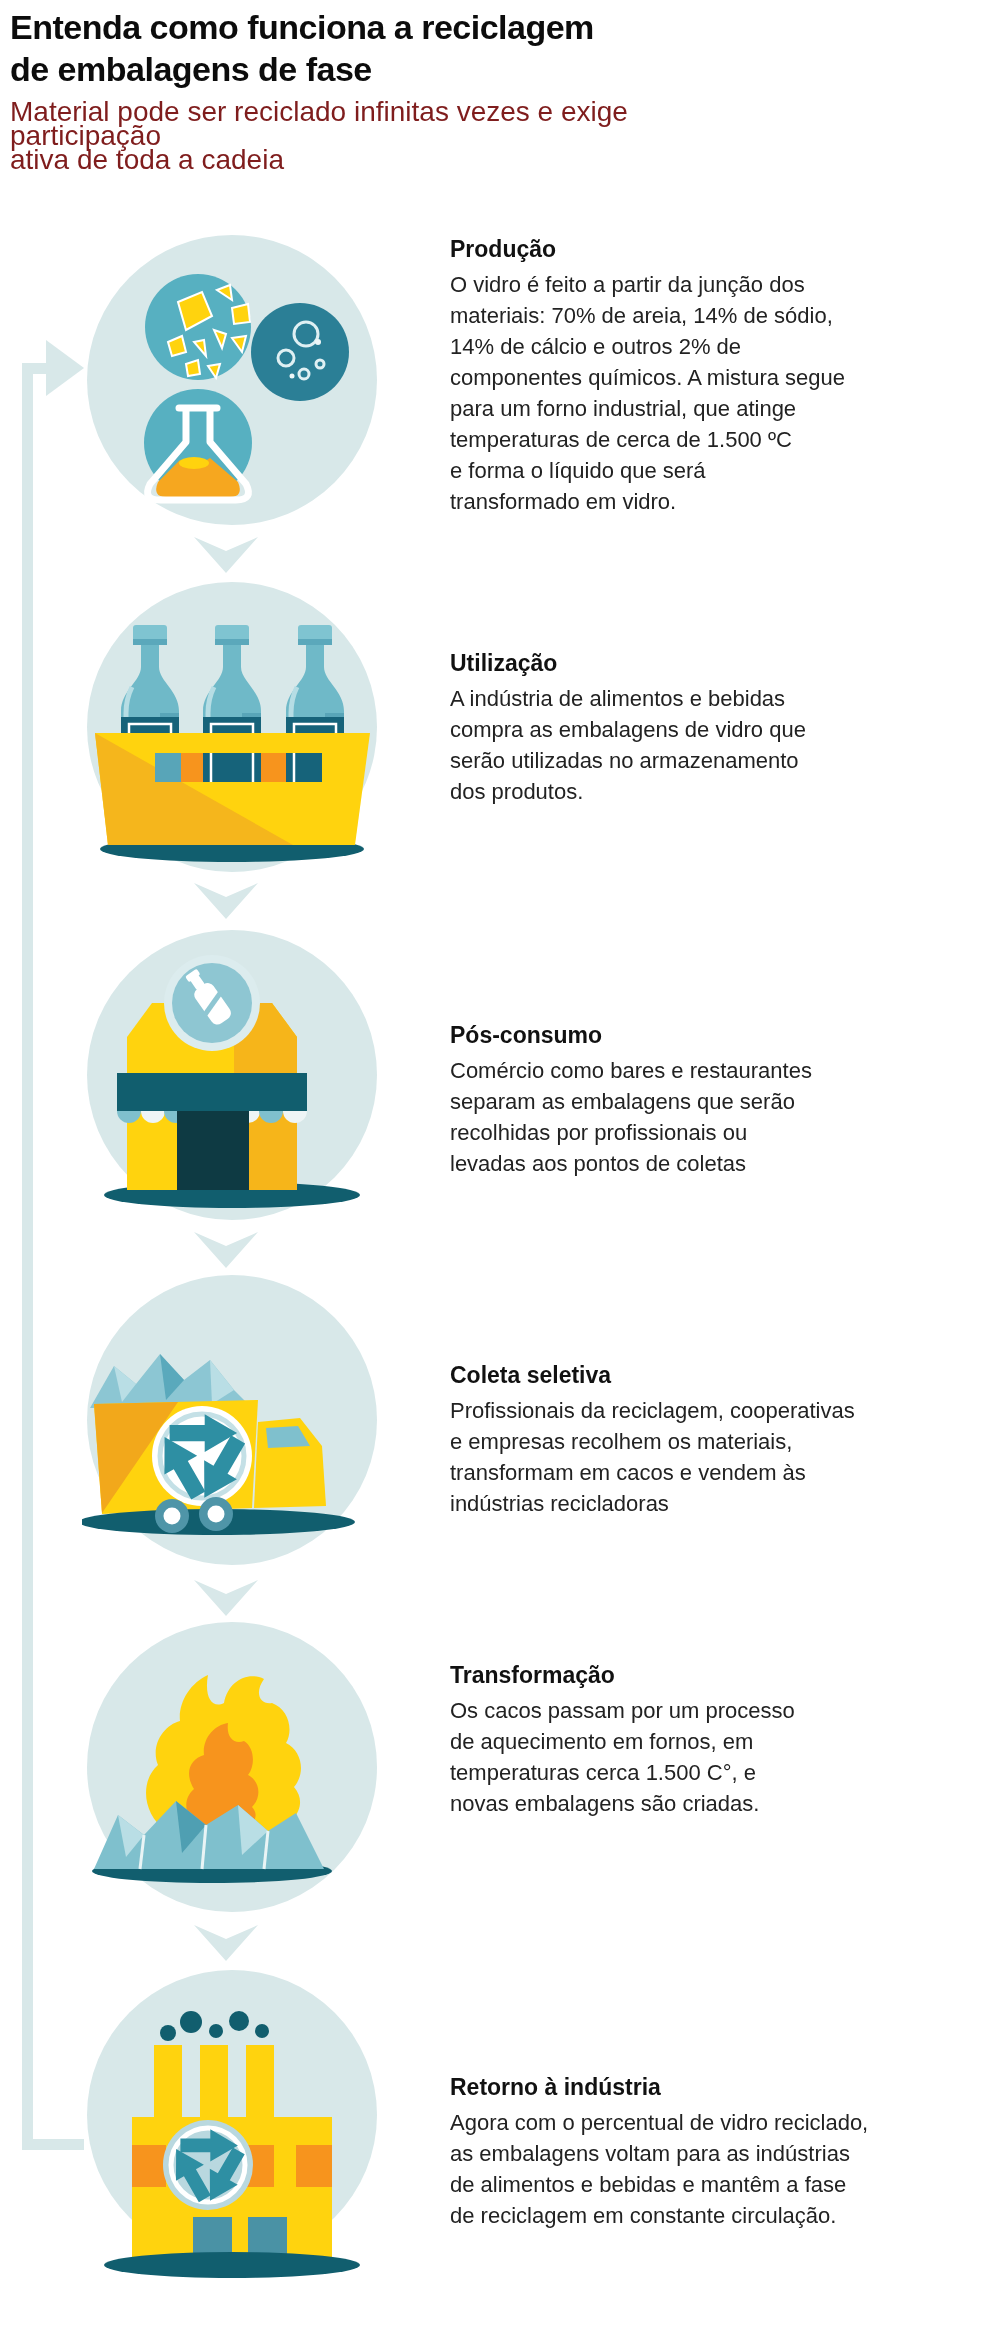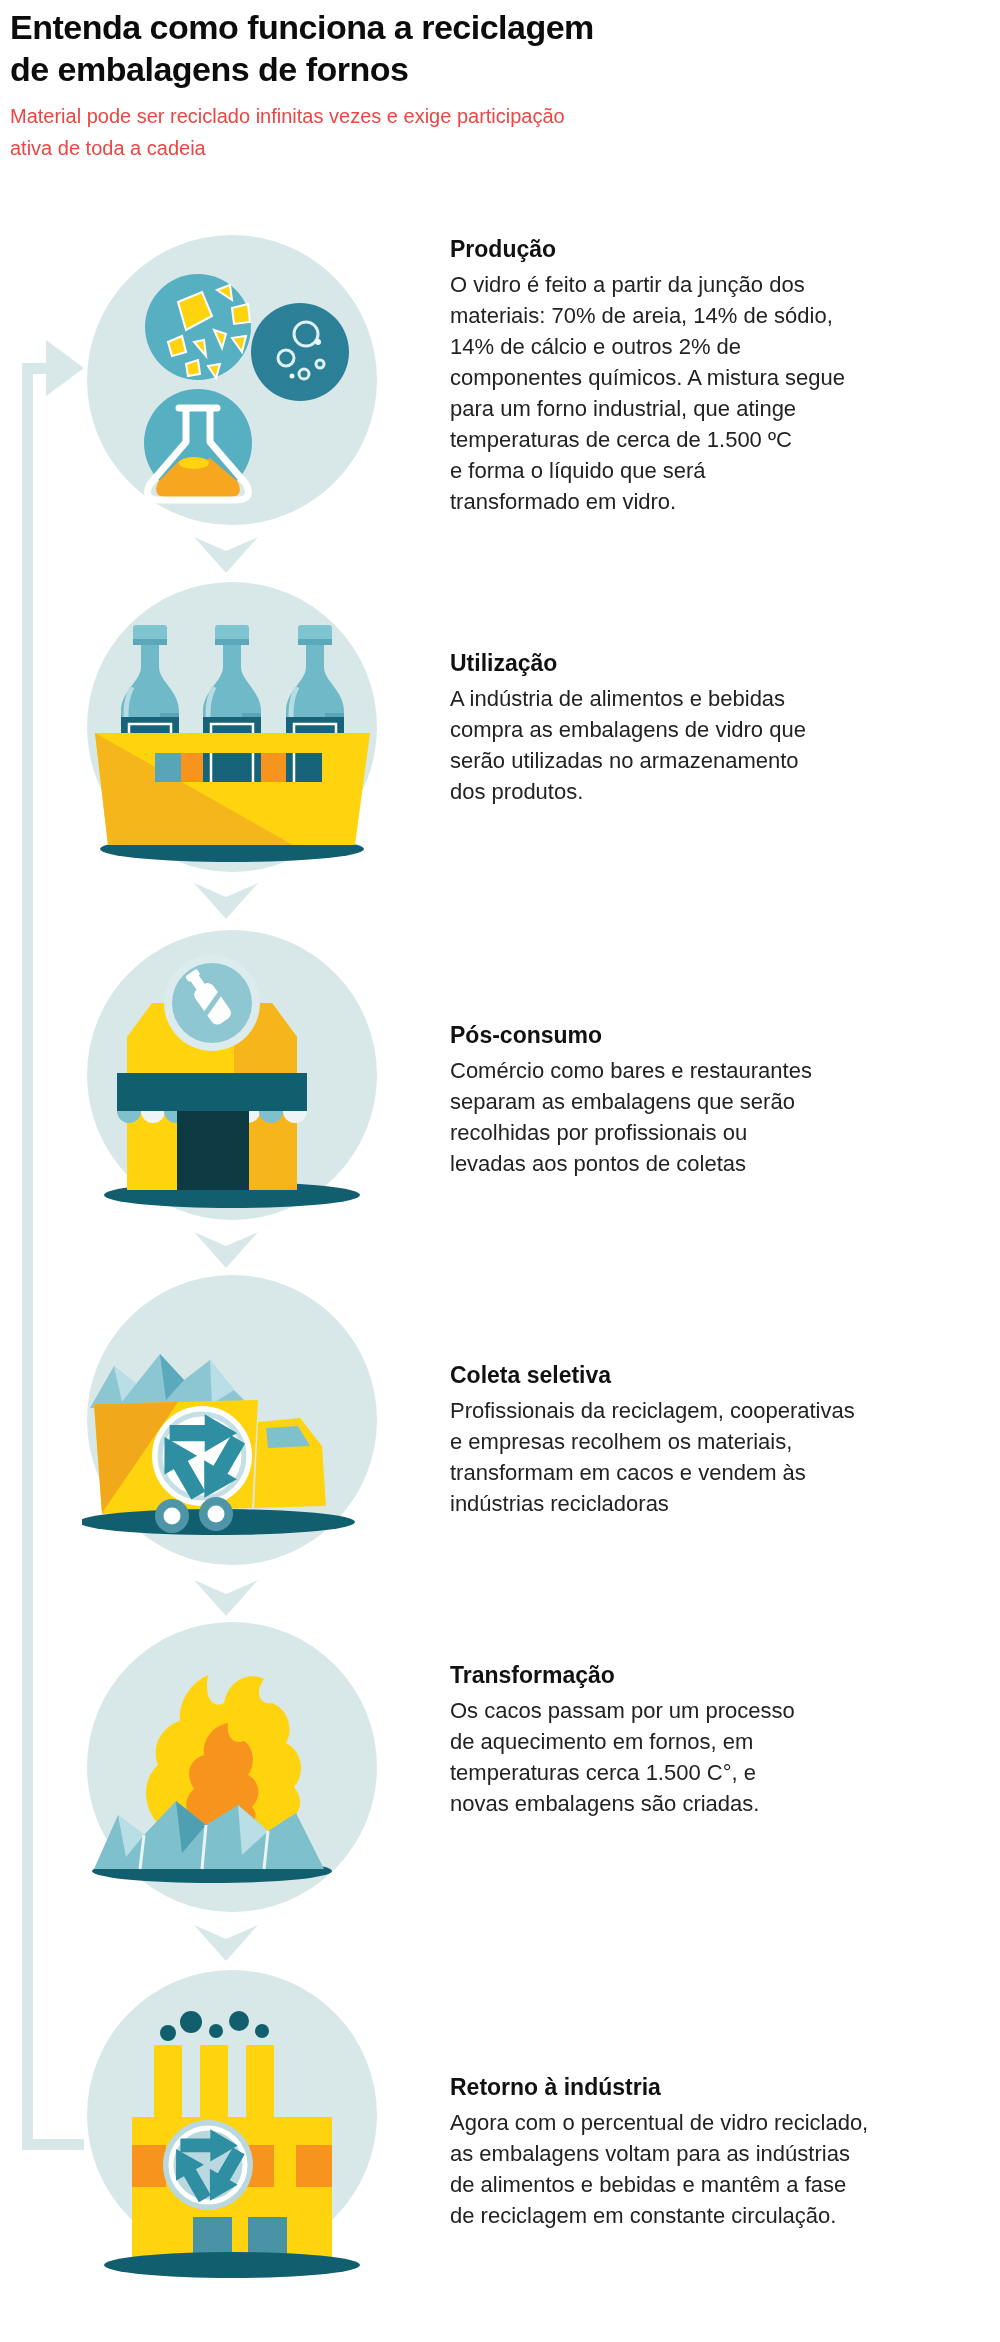--- a/index.html
+++ b/index.html
@@ -8,21 +8,21 @@
     font-family:"Liberation Sans","DejaVu Sans",sans-serif;overflow:hidden;
   }
   .abs{position:absolute;}
   .title{
     left:10px;top:6px;width:640px;
     font-size:34px;line-height:42px;font-weight:800;color:#0c0c0c;
     letter-spacing:-0.5px;white-space:pre-line;
   }
   .subtitle{
     left:10px;top:100px;width:620px;
-    font-size:20px;line-height:32px;font-weight:400;color:#ef4444;
+    font-size:28px;line-height:24px;font-weight:400;color:#7f1d1d;
     white-space:pre-line;
   }
   .step-text{left:450px;width:560px;color:#202020;}
   .step-text h3{margin:0 0 5px 0;font-size:23px;line-height:30px;font-weight:700;color:#111;}
   .step-text p{margin:0;font-size:22px;line-height:31px;white-space:pre-line;color:#222;}
   
   .loop-bar{background:#d8e8e9;}
   .loop-v{left:22px;top:363px;width:11px;height:1787px;}
   .loop-h-top{left:22px;top:363px;width:26px;height:11px;}
   .loop-h-bottom{left:22px;top:2139px;width:62px;height:11px;}
@@ -32,21 +32,21 @@
   }
   .illu{left:82px;width:300px;}
   .chev{left:194px;width:64px;height:36px;}
 </style>
 </head>
 <body>
 
 <div id="canvas">
 
   <div class="abs title">Entenda como funciona a reciclagem
-de embalagens de fornos</div>
+de embalagens de fase</div>
   <div class="abs subtitle">Material pode ser reciclado infinitas vezes e exige participação
 ativa de toda a cadeia</div>
 
   <div class="abs loop-bar loop-v"></div>
   <div class="abs loop-bar loop-h-top"></div>
   <div class="abs loop-bar loop-h-bottom"></div>
   <div class="abs loop-head"></div>
 
   <svg class="abs illu" style="top:230px" width="300" height="310" viewBox="0 0 300 310">
     <circle cx="150" cy="150" r="145" fill="#d8e8e9"></circle>

